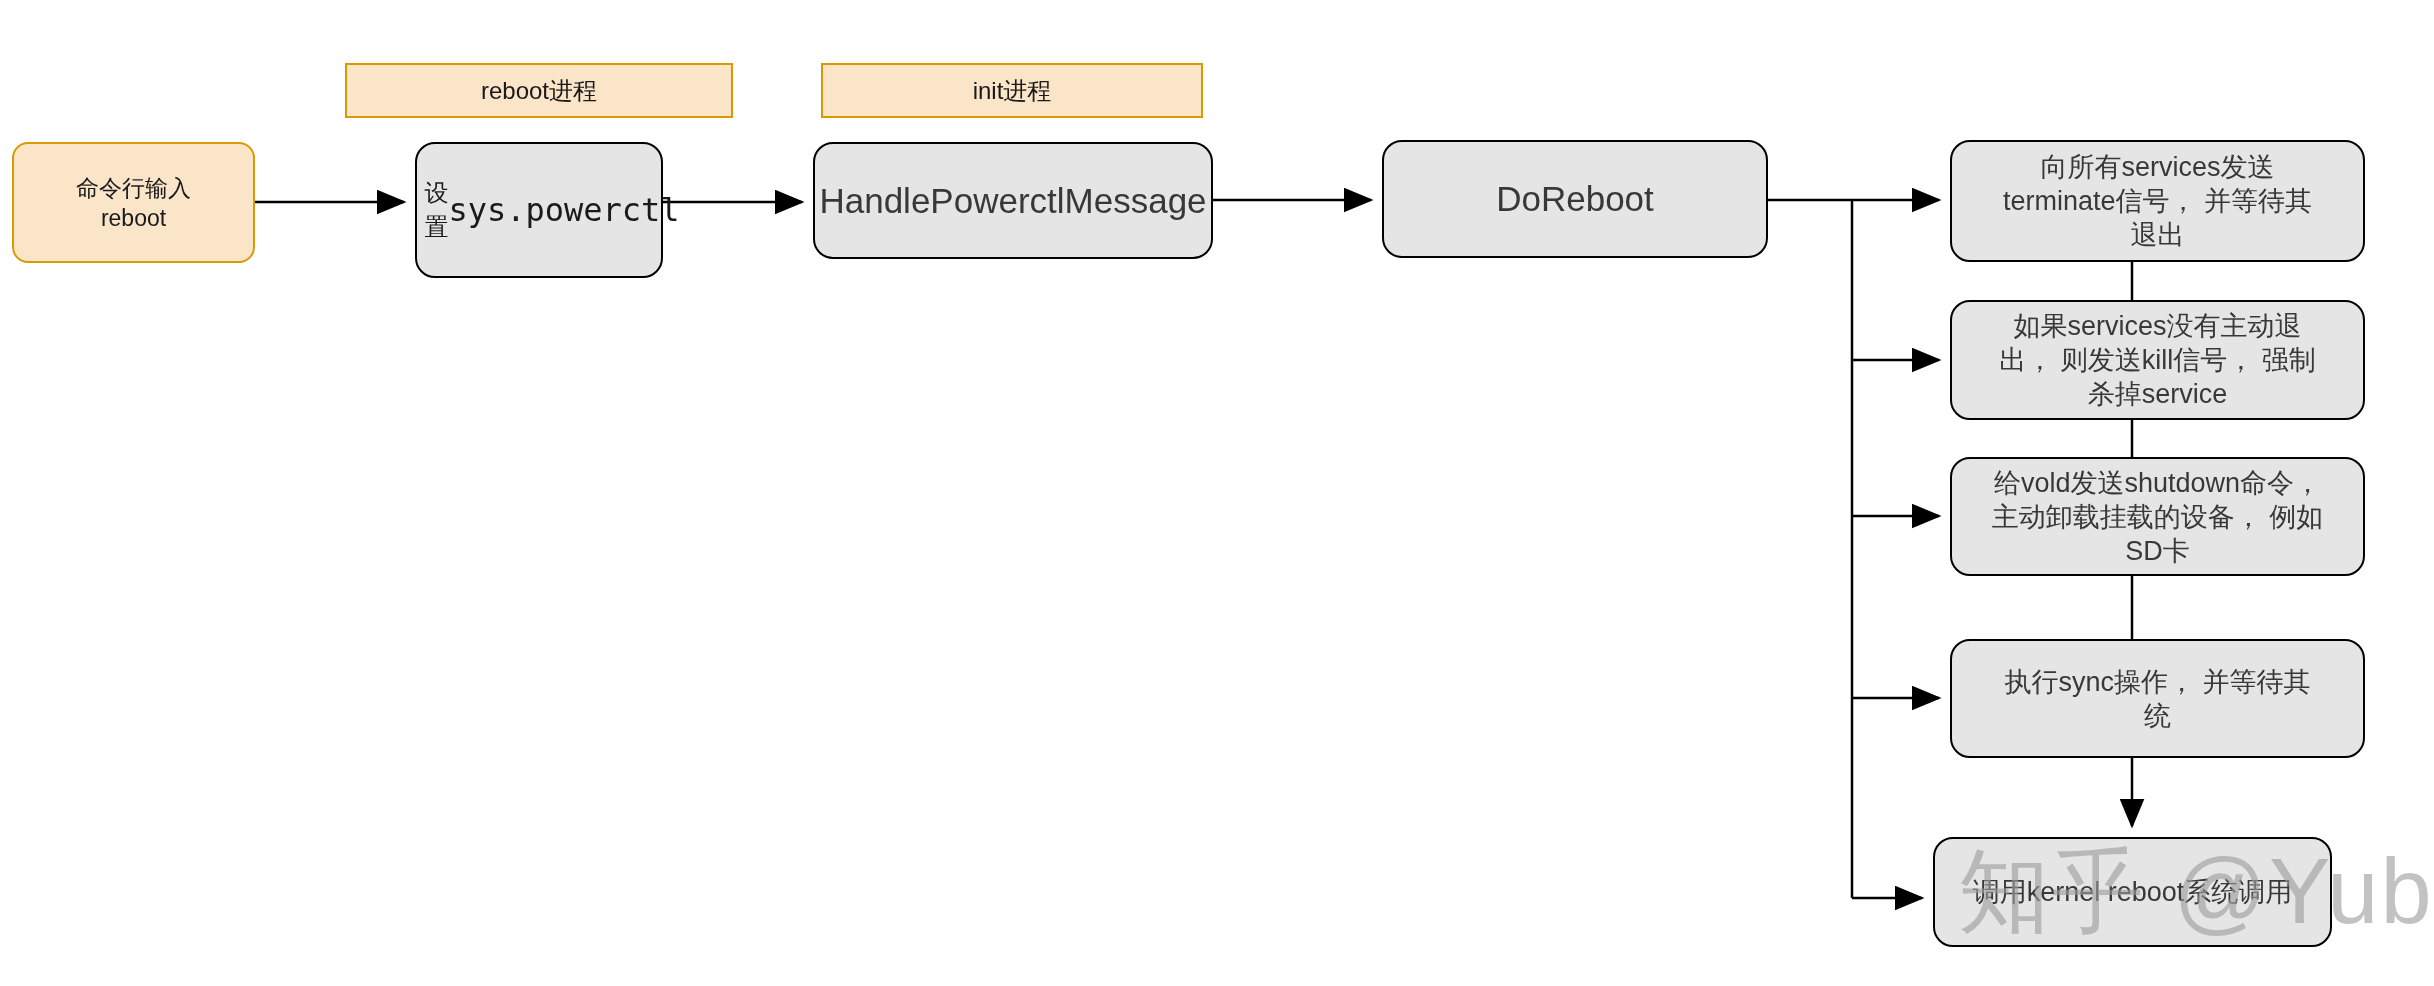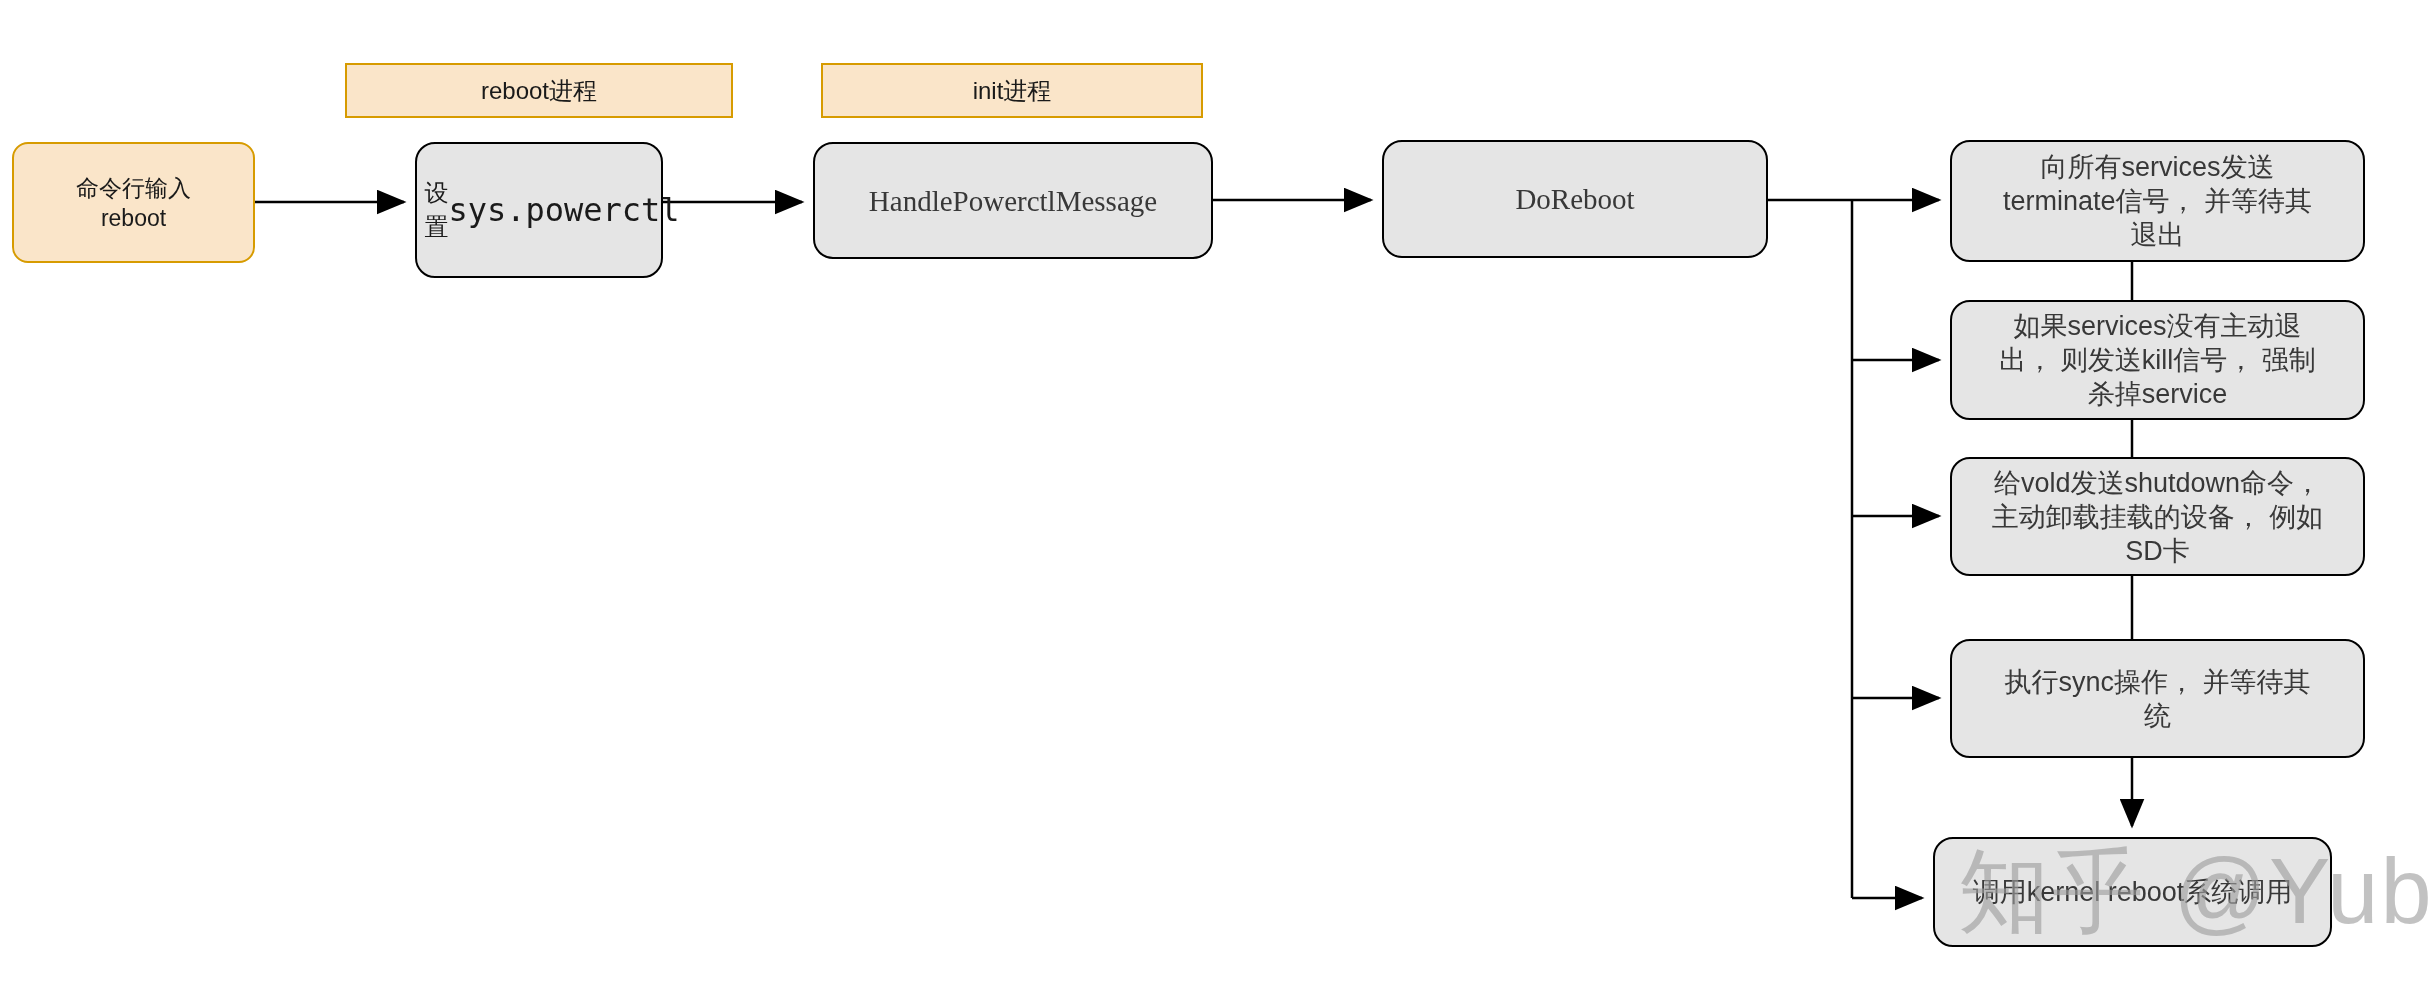--- a/index.html
+++ b/index.html
@@ -34,21 +34,21 @@
   }
   .start{
     border-radius:16px;
     font-size:23px;
     line-height:30px;
   }
   .lane-label{
     font-size:24px;
     text-align:right;
   }
-  .fn{font-size:29px;font-family:Liberation Serif, serif;}
+  .fn{font-size:35px;}
   .code{font-family:"DejaVu Sans Mono","Liberation Mono",monospace;font-size:32px;color:#1a1a1a;}
   .code-prefix{font-size:24px;color:#1a1a1a;}
   #watermark{
     position:absolute;
     left:1958px;top:836px;
     font-size:92px;
     line-height:1.2;
     color:#9e9e9e;
     opacity:0.62;
     white-space:nowrap;

